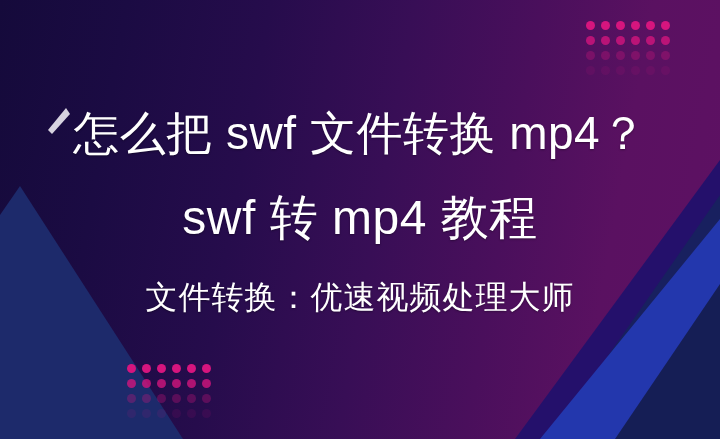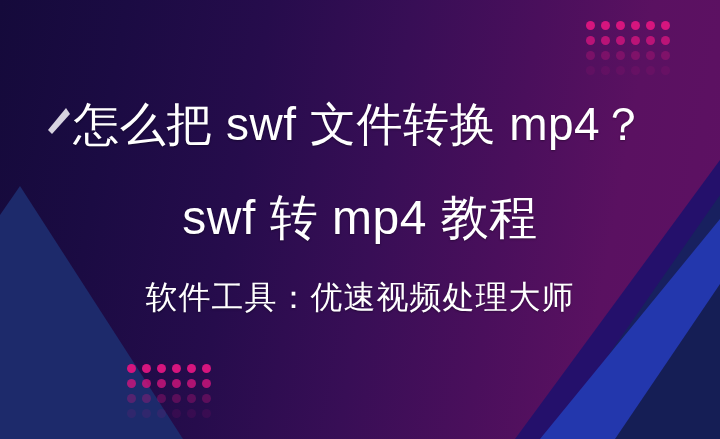--- a/index.html
+++ b/index.html
@@ -79,21 +79,21 @@
     color: #ffffff;
   }
   .headline {
     position: absolute;
     left: 0; right: 0;
     white-space: nowrap;
     letter-spacing: 0.5px;
     text-shadow: 0 1px 2px rgba(0,0,0,0.35);
   }
   #title-line-1 {
-    top: 96px;
+    top: 105px;
     font-size: 46px;
     line-height: 56px;
     font-weight: 400;
   }
   #title-line-2 {
     top: 190px;
     font-size: 48px;
     line-height: 56px;
     font-weight: 400;
   }
@@ -180,16 +180,16 @@
     <span class="dot r3"></span>
     <span class="dot r3"></span>
     <span class="dot r3"></span>
     <span class="dot r3"></span>
     <span class="dot r3"></span>
   </div>
 
   <div id="text-block">
     <div class="headline" id="title-line-1">怎么把 swf 文件转换 mp4？</div>
     <div class="headline" id="title-line-2">swf 转 mp4 教程</div>
-    <div class="headline" id="subtitle-line">软件工具：优速视频处理大师</div>
+    <div class="headline" id="subtitle-line">文件转换：优速视频处理大师</div>
   </div>
 
 </div>
 
 </body></html>

